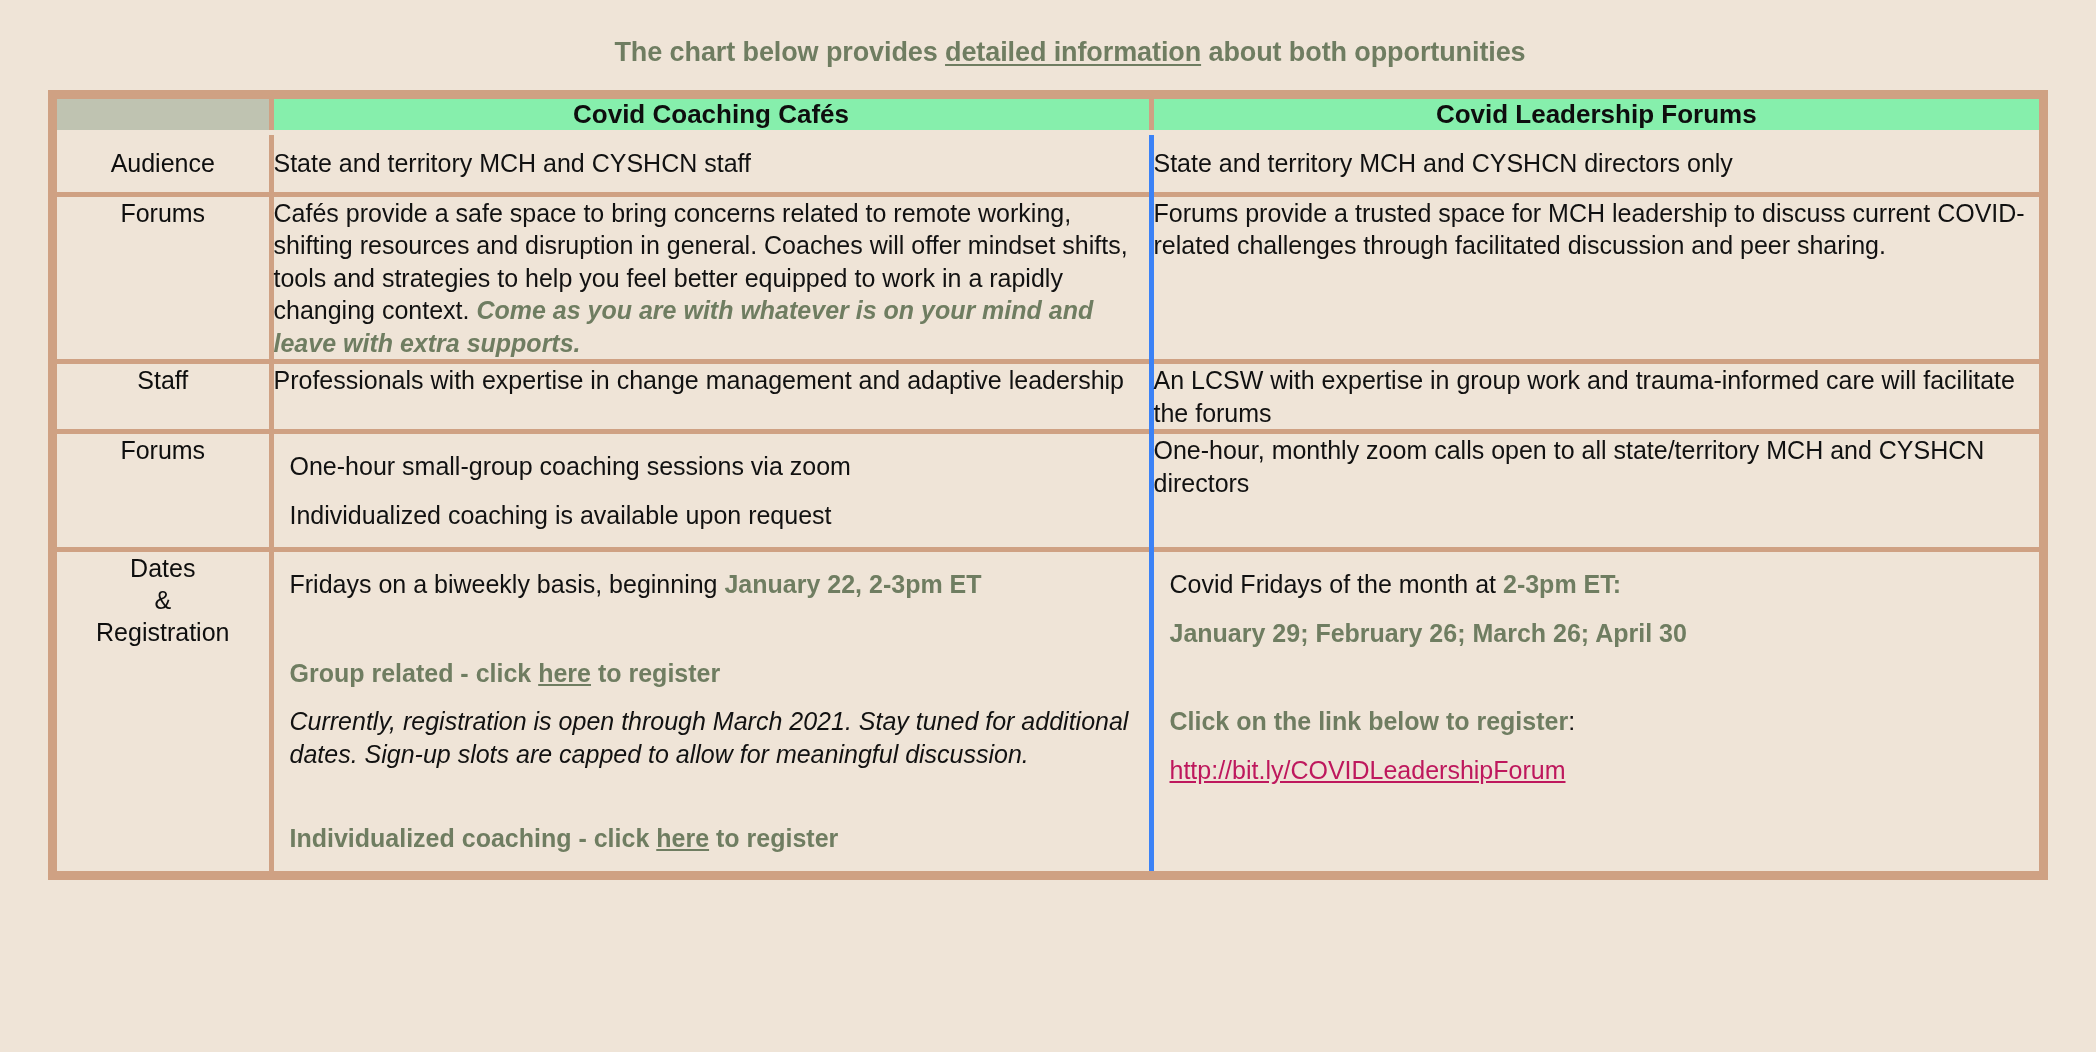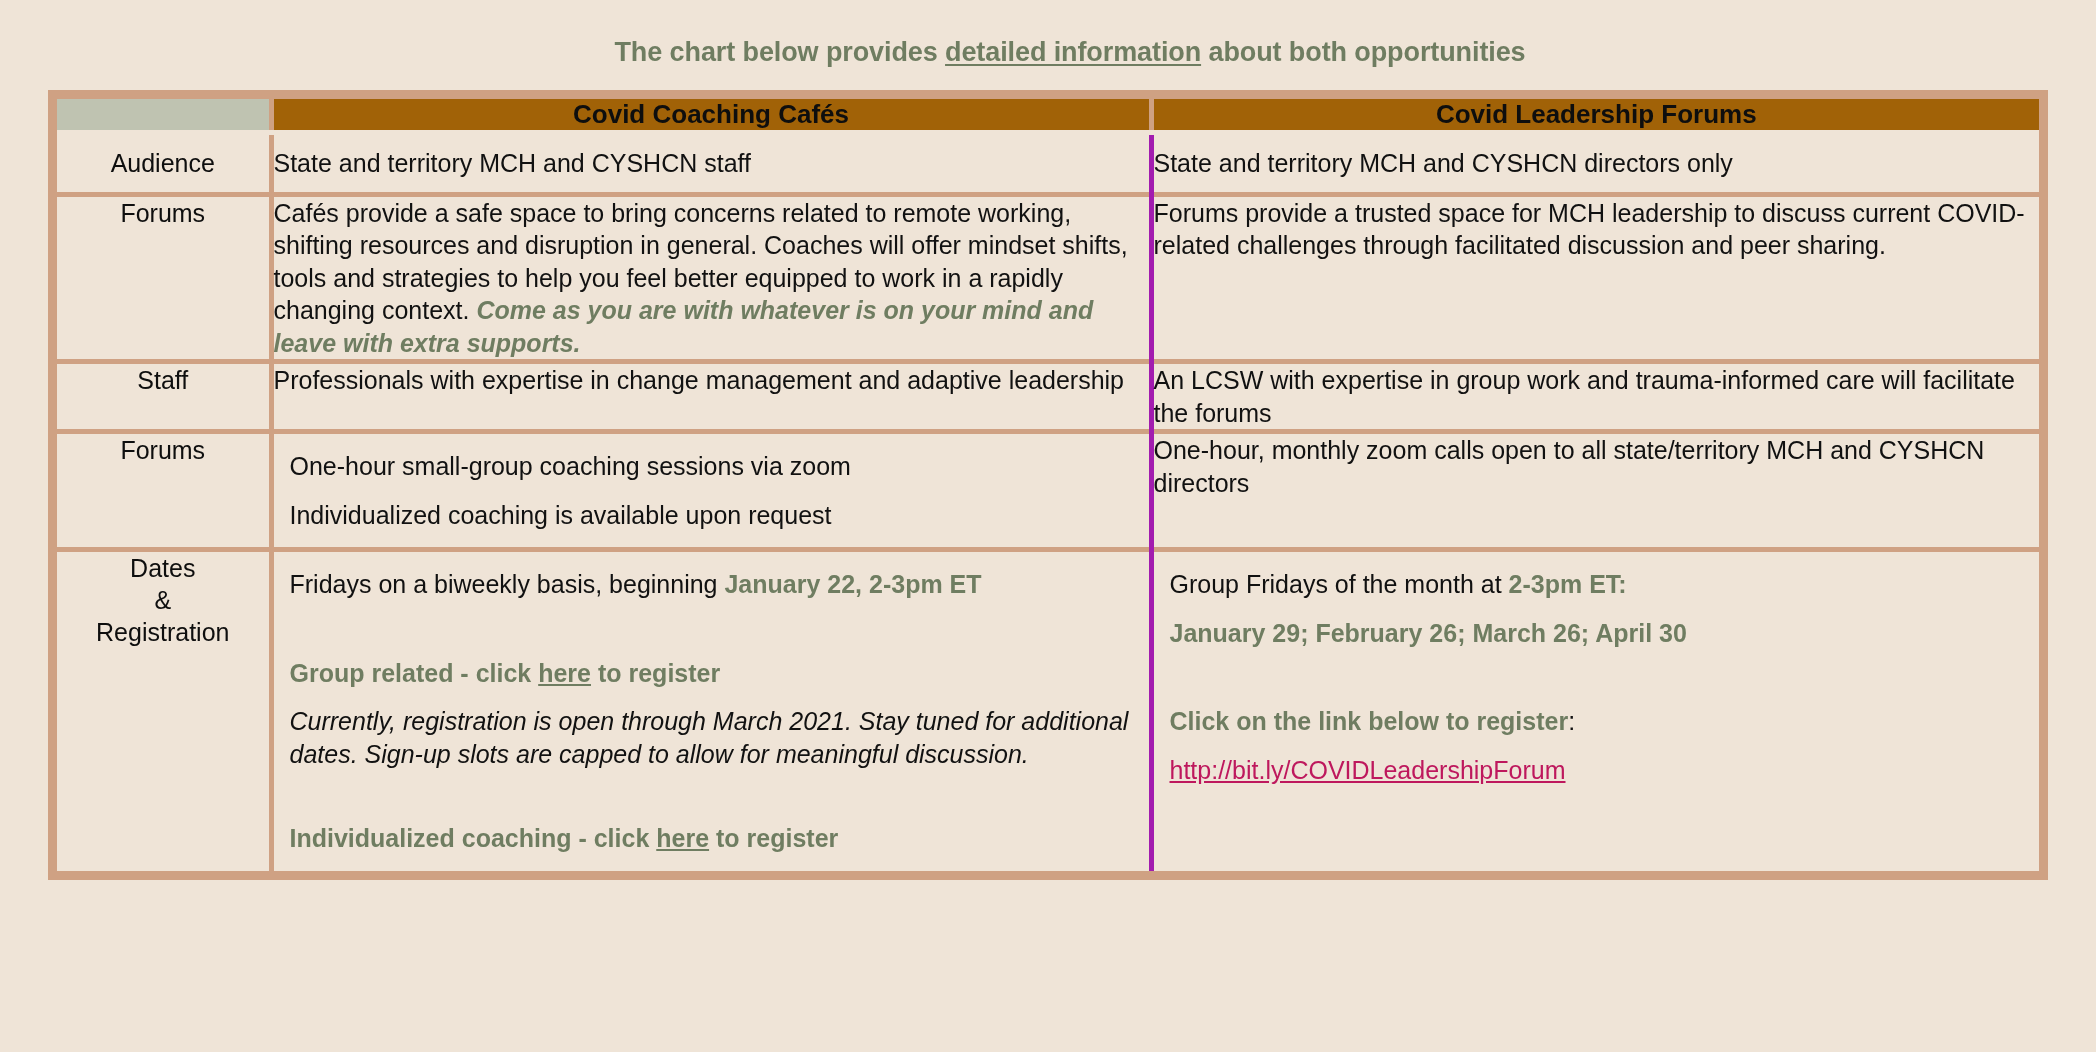--- a/index.html
+++ b/index.html
@@ -62,21 +62,21 @@
   col.c2 { width: 880px; }
   col.c3 { width: 888px; }
 
   
   .hdr-blank {
     background: #bfc3b1;
     border-right: 5px solid #cfa183;
     border-bottom: 5px solid #efe4d7;
   }
   .hdr-cell {
-    background: #a16207;
+    background: #86efac;
     text-align: center;
     font-size: 26px;
     font-weight: bold;
     color: #0e0e0e;
     padding: 12px 8px 14px 8px;
     border-bottom: 5px solid #efe4d7;
   }
   .hdr-cell.mid {
     border-right: 5px solid #cfa183;
   }
@@ -95,21 +95,21 @@
   .lbl.first { border-top: none; }
 
   .body-cell {
     font-size: 25px;
     color: #111;
     line-height: 1.30;
     padding: 14px 18px 16px 20px;
     border-top: 5px solid #cfa183;
   }
   .body-cell.first { border-top: none; }
-  .body-cell.mid { border-right: 5px solid #a21caf; }
+  .body-cell.mid { border-right: 5px solid #3b82f6; }
 
   .row-audience .lbl,
   .row-audience .body-cell { padding-top: 12px; padding-bottom: 12px; }
   .green-b { color: #6f7d61; font-weight: bold; }
   .green-bi { color: #6f7d61; font-weight: bold; font-style: italic; }
   .ital { font-style: italic; }
   .ulink { text-decoration: underline; text-underline-offset: 2px; }
   .link-green {
     color: #be185d;
     text-decoration: underline;
@@ -180,21 +180,21 @@
           <td class="body-cell mid">
             <p class="blk"><span>Fridays on a biweekly basis, beginning </span><span class="green-b">January 22, 2-3pm ET</span></p>
             <span class="gap"></span>
             <p class="blk green-b"><span>Group related - click </span><a class="ulink" href="#" style="color:#6f7d61">here</a><span> to register</span></p>
             <p class="blk ital">Currently, registration is open through March 2021. Stay tuned for additional dates. Sign-up slots are capped to allow for meaningful discussion.</p>
             <span class="gap-sm"></span>
             <p class="blk green-b"><span>Individualized coaching - click </span><a class="ulink" href="#" style="color:#6f7d61">here</a><span> to register</span></p>
           </td>
 
           <td class="body-cell">
-            <p class="blk"><span>Group Fridays of the month at </span><span class="green-b">2-3pm ET:</span></p>
+            <p class="blk"><span>Covid Fridays of the month at </span><span class="green-b">2-3pm ET:</span></p>
             <p class="blk green-b">January 29; February 26; March 26; April 30</p>
             <span class="gap"></span>
             <p class="blk"><span class="green-b">Click on the link below to register</span><span>:</span></p>
             <p class="blk"><a class="link-green" href="#">http://bit.ly/COVIDLeadershipForum</a></p>
           </td>
         </tr>
 
       </tbody>
     </table>
   </div>

